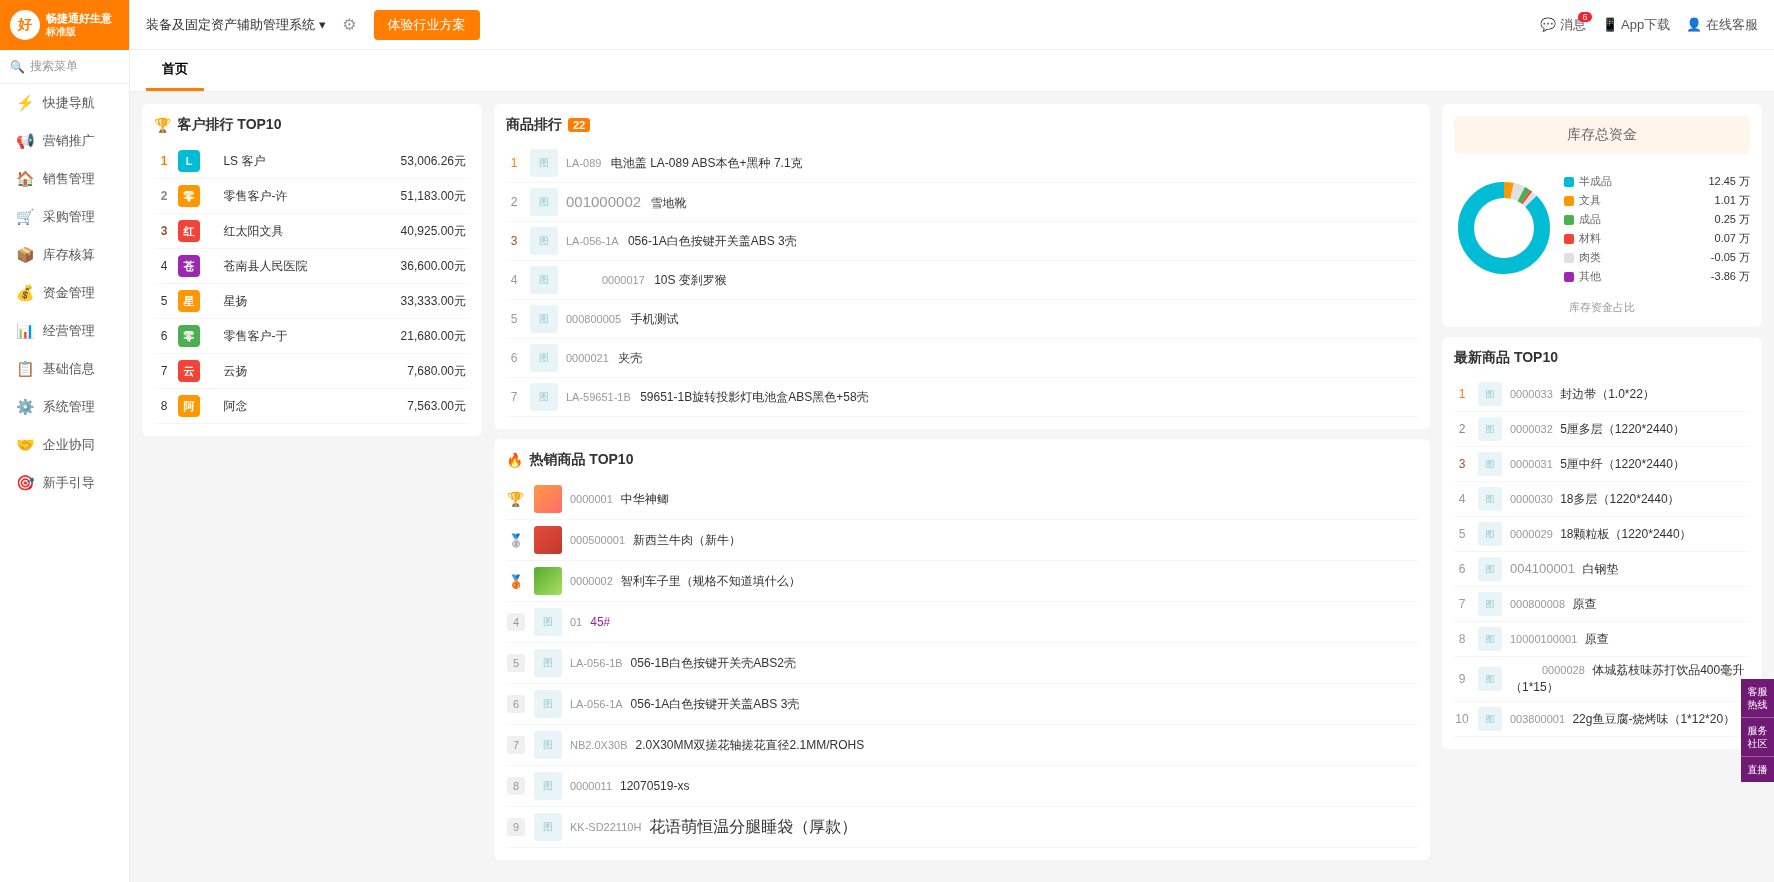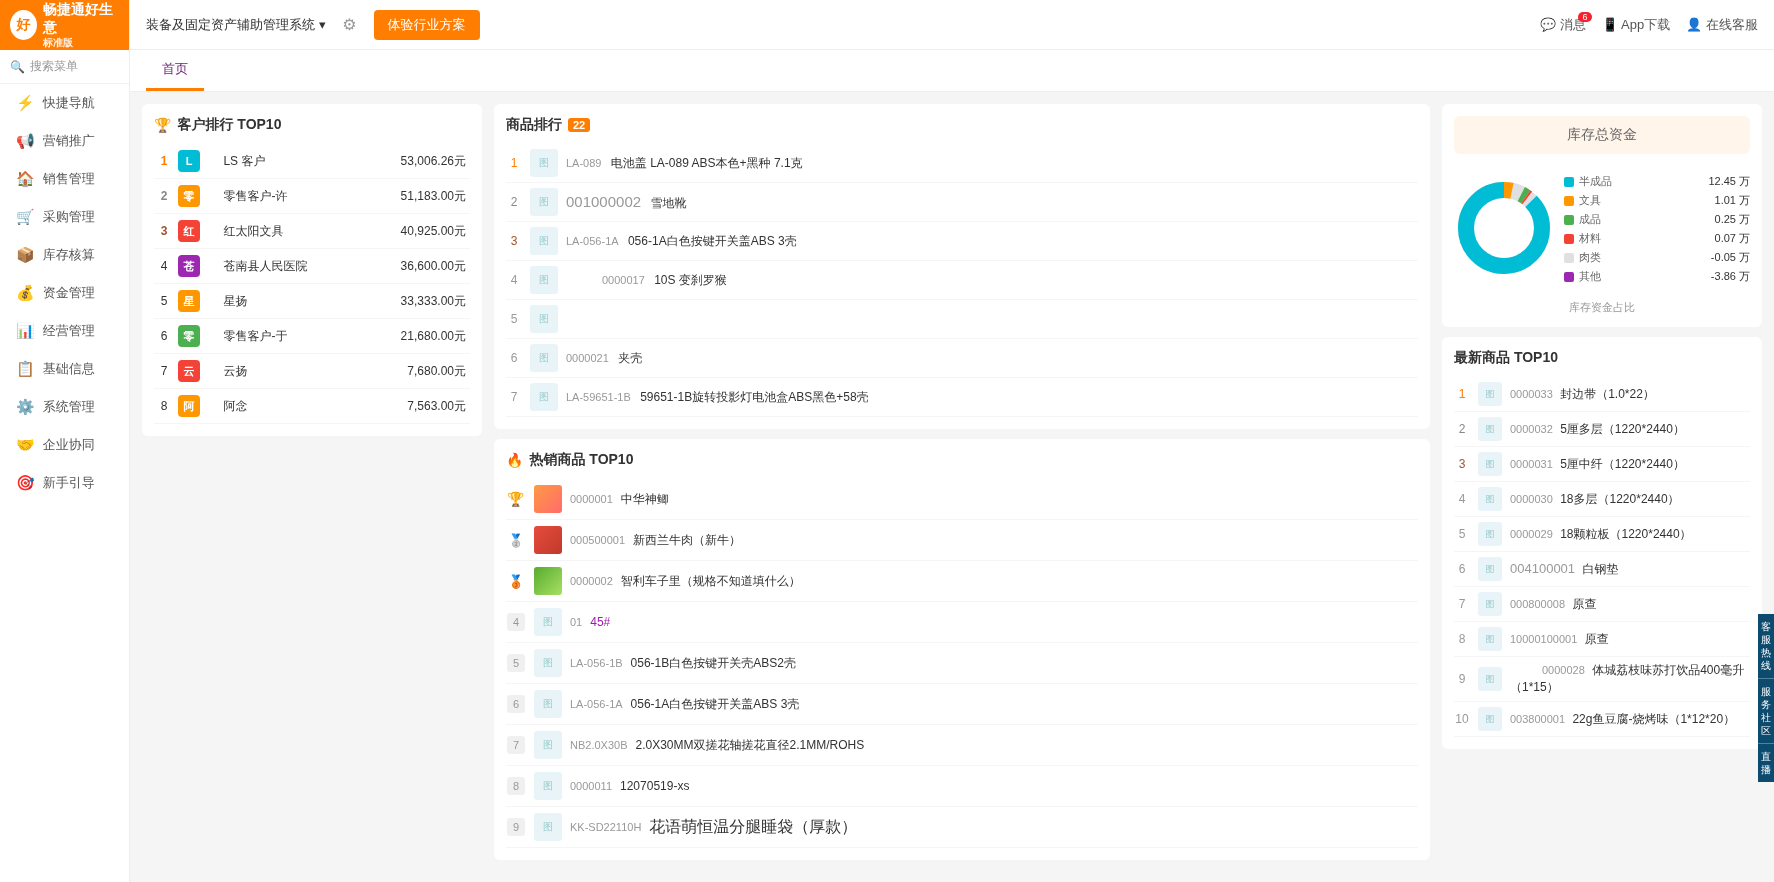--- a/index.html
+++ b/index.html
@@ -31,21 +31,21 @@
       height: 30px;
       background: #fff;
       border-radius: 50%;
       display: flex;
       align-items: center;
       justify-content: center;
       color: #ff7d00;
       font-size: 14px;
       font-weight: bold;
     }
-    .sidebar-logo-text { font-size: 14px; line-height: 1.3; }
+    .sidebar-logo-text { font-size: 11px; line-height: 1.3; }
     .sidebar-logo-sub { font-size: 10px; opacity: 0.9; }
     .sidebar-search {
       padding: 8px 10px;
       border-bottom: 1px solid #f0f0f0;
     }
     .sidebar-search-inner {
       display: flex;
       align-items: center;
       gap: 5px;
       color: #999;
@@ -142,23 +142,23 @@
       display: flex;
     }
     .tab-item {
       padding: 10px 16px;
       cursor: pointer;
       font-size: 13px;
       color: #555;
       border-bottom: 3px solid transparent;
     }
     .tab-item.active {
-      color: #701a75;
+      color: #000000;
       border-bottom: 3px solid #ff7d00;
-      font-weight: normal;
+      font-weight: bold;
     }
 
     
     .content-area {
       flex: 1;
       display: flex;
       overflow: hidden;
       padding: 12px;
       gap: 12px;
       background: #f5f5f5;
@@ -366,23 +366,23 @@
     
     .float-cs {
       position: fixed;
       right: 0;
       bottom: 100px;
       display: flex;
       flex-direction: column;
       z-index: 999;
     }
     .float-btn {
-      width: 16px;
+      width: 33px;
       padding: 6px 0;
-      background: #0c4a6e;
+      background: #701a75;
       color: #fff;
       font-size: 10px;
       text-align: center;
       cursor: pointer;
       border-bottom: 1px solid rgba(255,255,255,0.3);
       line-height: 1.3;
     }
     .float-btn:last-child { border-bottom: none; }
 
     .scrollbar-thin::-webkit-scrollbar { width: 4px; }
@@ -599,20 +599,24 @@
     <span class="prod-rank-num ">4</span>
     <div class="prod-img-placeholder">图</div>
     <div class="prod-info">
       <span style="color:#999;font-size:11px;padding-left:36px;">0000017</span>
       <span style="color:#333;margin-left:6px;">10S 变刹罗猴</span>
     </div>
   </div>
             <div class="prod-rank-item">
     <span class="prod-rank-num ">5</span>
     <div class="prod-img-placeholder">图</div>
+    <div class="prod-info">
+      <span style="color:#999;font-size:11px;">000800005</span>
+      <span style="color:#333;margin-left:6px;">手机测试</span>
+    </div>
   </div>
             <div class="prod-rank-item">
     <span class="prod-rank-num ">6</span>
     <div class="prod-img-placeholder">图</div>
     <div class="prod-info">
       <span style="color:#999;font-size:11px;">0000021</span>
       <span style="color:#333;margin-left:6px;">夹壳</span>
     </div>
   </div>
             <div class="prod-rank-item">

